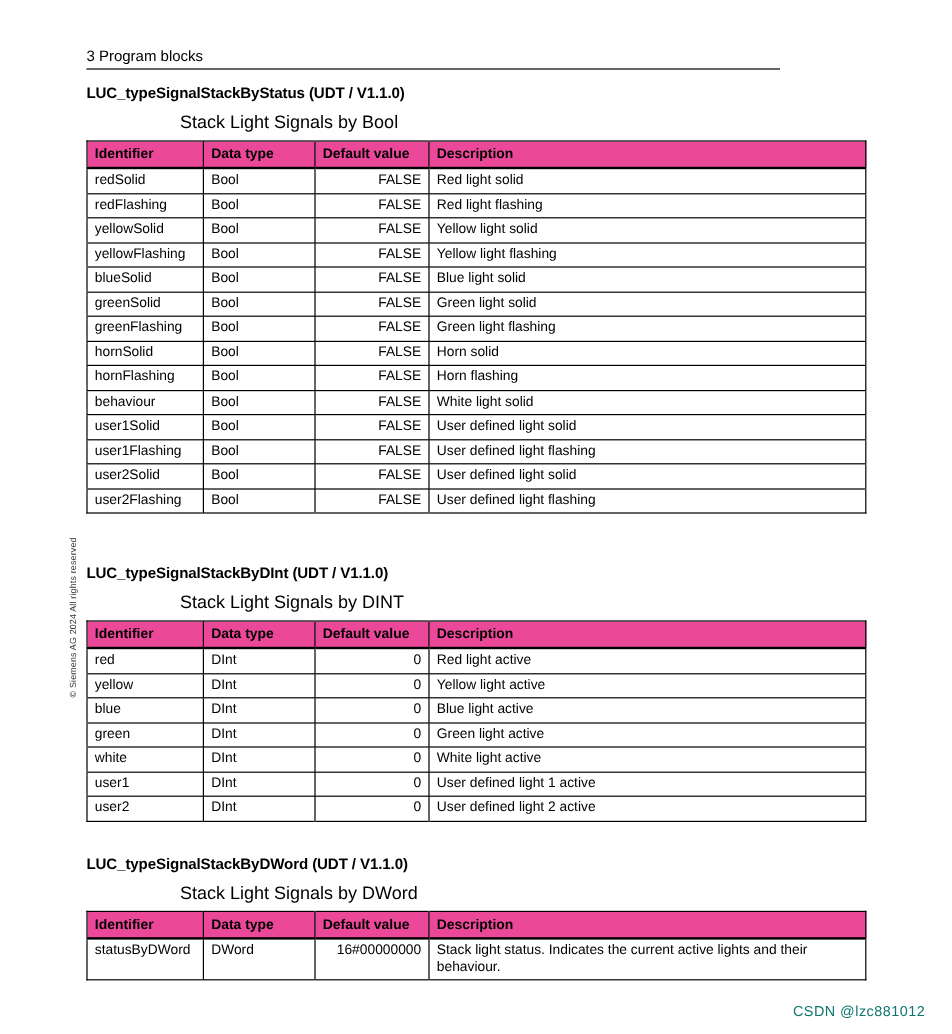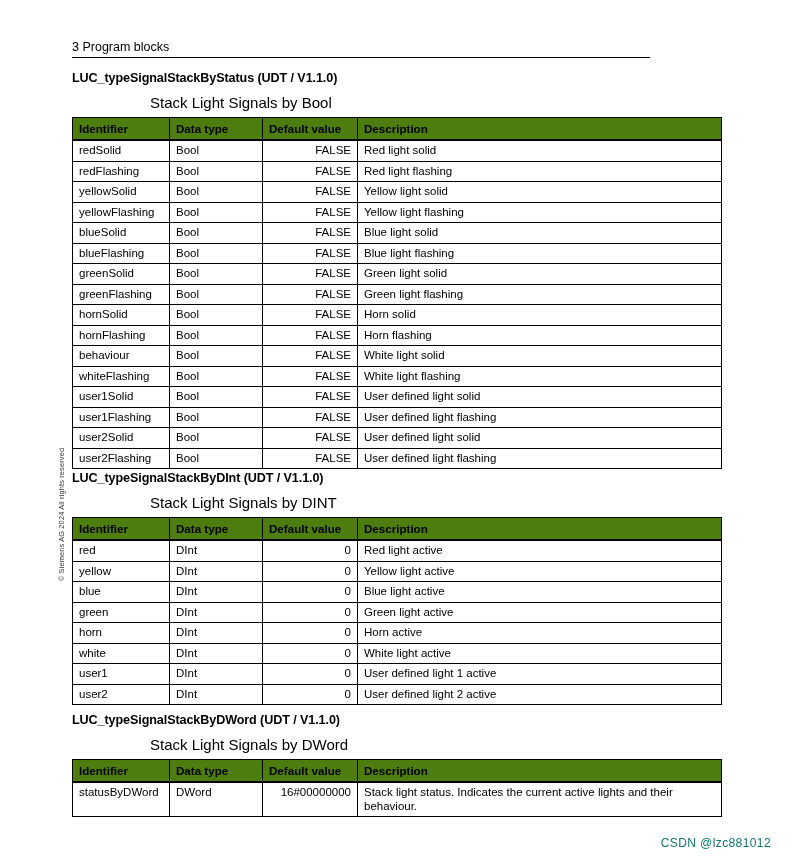--- a/index.html
+++ b/index.html
@@ -82,21 +82,21 @@
     width: 649px;
     table-layout: fixed;
     border: 1.3px solid #000;
   }
   table.spec col.c-ident  { width: 97px; }
   table.spec col.c-type   { width: 93px; }
   table.spec col.c-defval { width: 95px; }
   table.spec col.c-desc   { width: 364px; }
 
   table.spec thead th {
-    background: #4d7c0f;
+    background: #ec4899;
     font-size: 11.6px;
     font-weight: bold;
     text-align: left;
     padding: 4px 6px 4px 6px;
     height: 13px;
     border-right: 1.1px solid #000;
     border-bottom: 2.2px solid #000;
     vertical-align: middle;
   }
   table.spec thead th:last-child { border-right: none; }
@@ -184,26 +184,20 @@
               <td class="num">FALSE</td>
               <td>Yellow light flashing</td>
             </tr>
             <tr>
               <td>blueSolid</td>
               <td>Bool</td>
               <td class="num">FALSE</td>
               <td>Blue light solid</td>
             </tr>
             <tr>
-              <td>blueFlashing</td>
-              <td>Bool</td>
-              <td class="num">FALSE</td>
-              <td>Blue light flashing</td>
-            </tr>
-            <tr>
               <td>greenSolid</td>
               <td>Bool</td>
               <td class="num">FALSE</td>
               <td>Green light solid</td>
             </tr>
             <tr>
               <td>greenFlashing</td>
               <td>Bool</td>
               <td class="num">FALSE</td>
               <td>Green light flashing</td>
@@ -218,26 +212,20 @@
               <td>hornFlashing</td>
               <td>Bool</td>
               <td class="num">FALSE</td>
               <td>Horn flashing</td>
             </tr>
             <tr>
               <td>behaviour</td>
               <td>Bool</td>
               <td class="num">FALSE</td>
               <td>White light solid</td>
-            </tr>
-            <tr>
-              <td>whiteFlashing</td>
-              <td>Bool</td>
-              <td class="num">FALSE</td>
-              <td>White light flashing</td>
             </tr>
             <tr>
               <td>user1Solid</td>
               <td>Bool</td>
               <td class="num">FALSE</td>
               <td>User defined light solid</td>
             </tr>
             <tr>
               <td>user1Flashing</td>
               <td>Bool</td>
@@ -296,26 +284,20 @@
               <td class="num">0</td>
               <td>Blue light active</td>
             </tr>
             <tr>
               <td>green</td>
               <td>DInt</td>
               <td class="num">0</td>
               <td>Green light active</td>
             </tr>
             <tr>
-              <td>horn</td>
-              <td>DInt</td>
-              <td class="num">0</td>
-              <td>Horn active</td>
-            </tr>
-            <tr>
               <td>white</td>
               <td>DInt</td>
               <td class="num">0</td>
               <td>White light active</td>
             </tr>
             <tr>
               <td>user1</td>
               <td>DInt</td>
               <td class="num">0</td>
               <td>User defined light 1 active</td>

